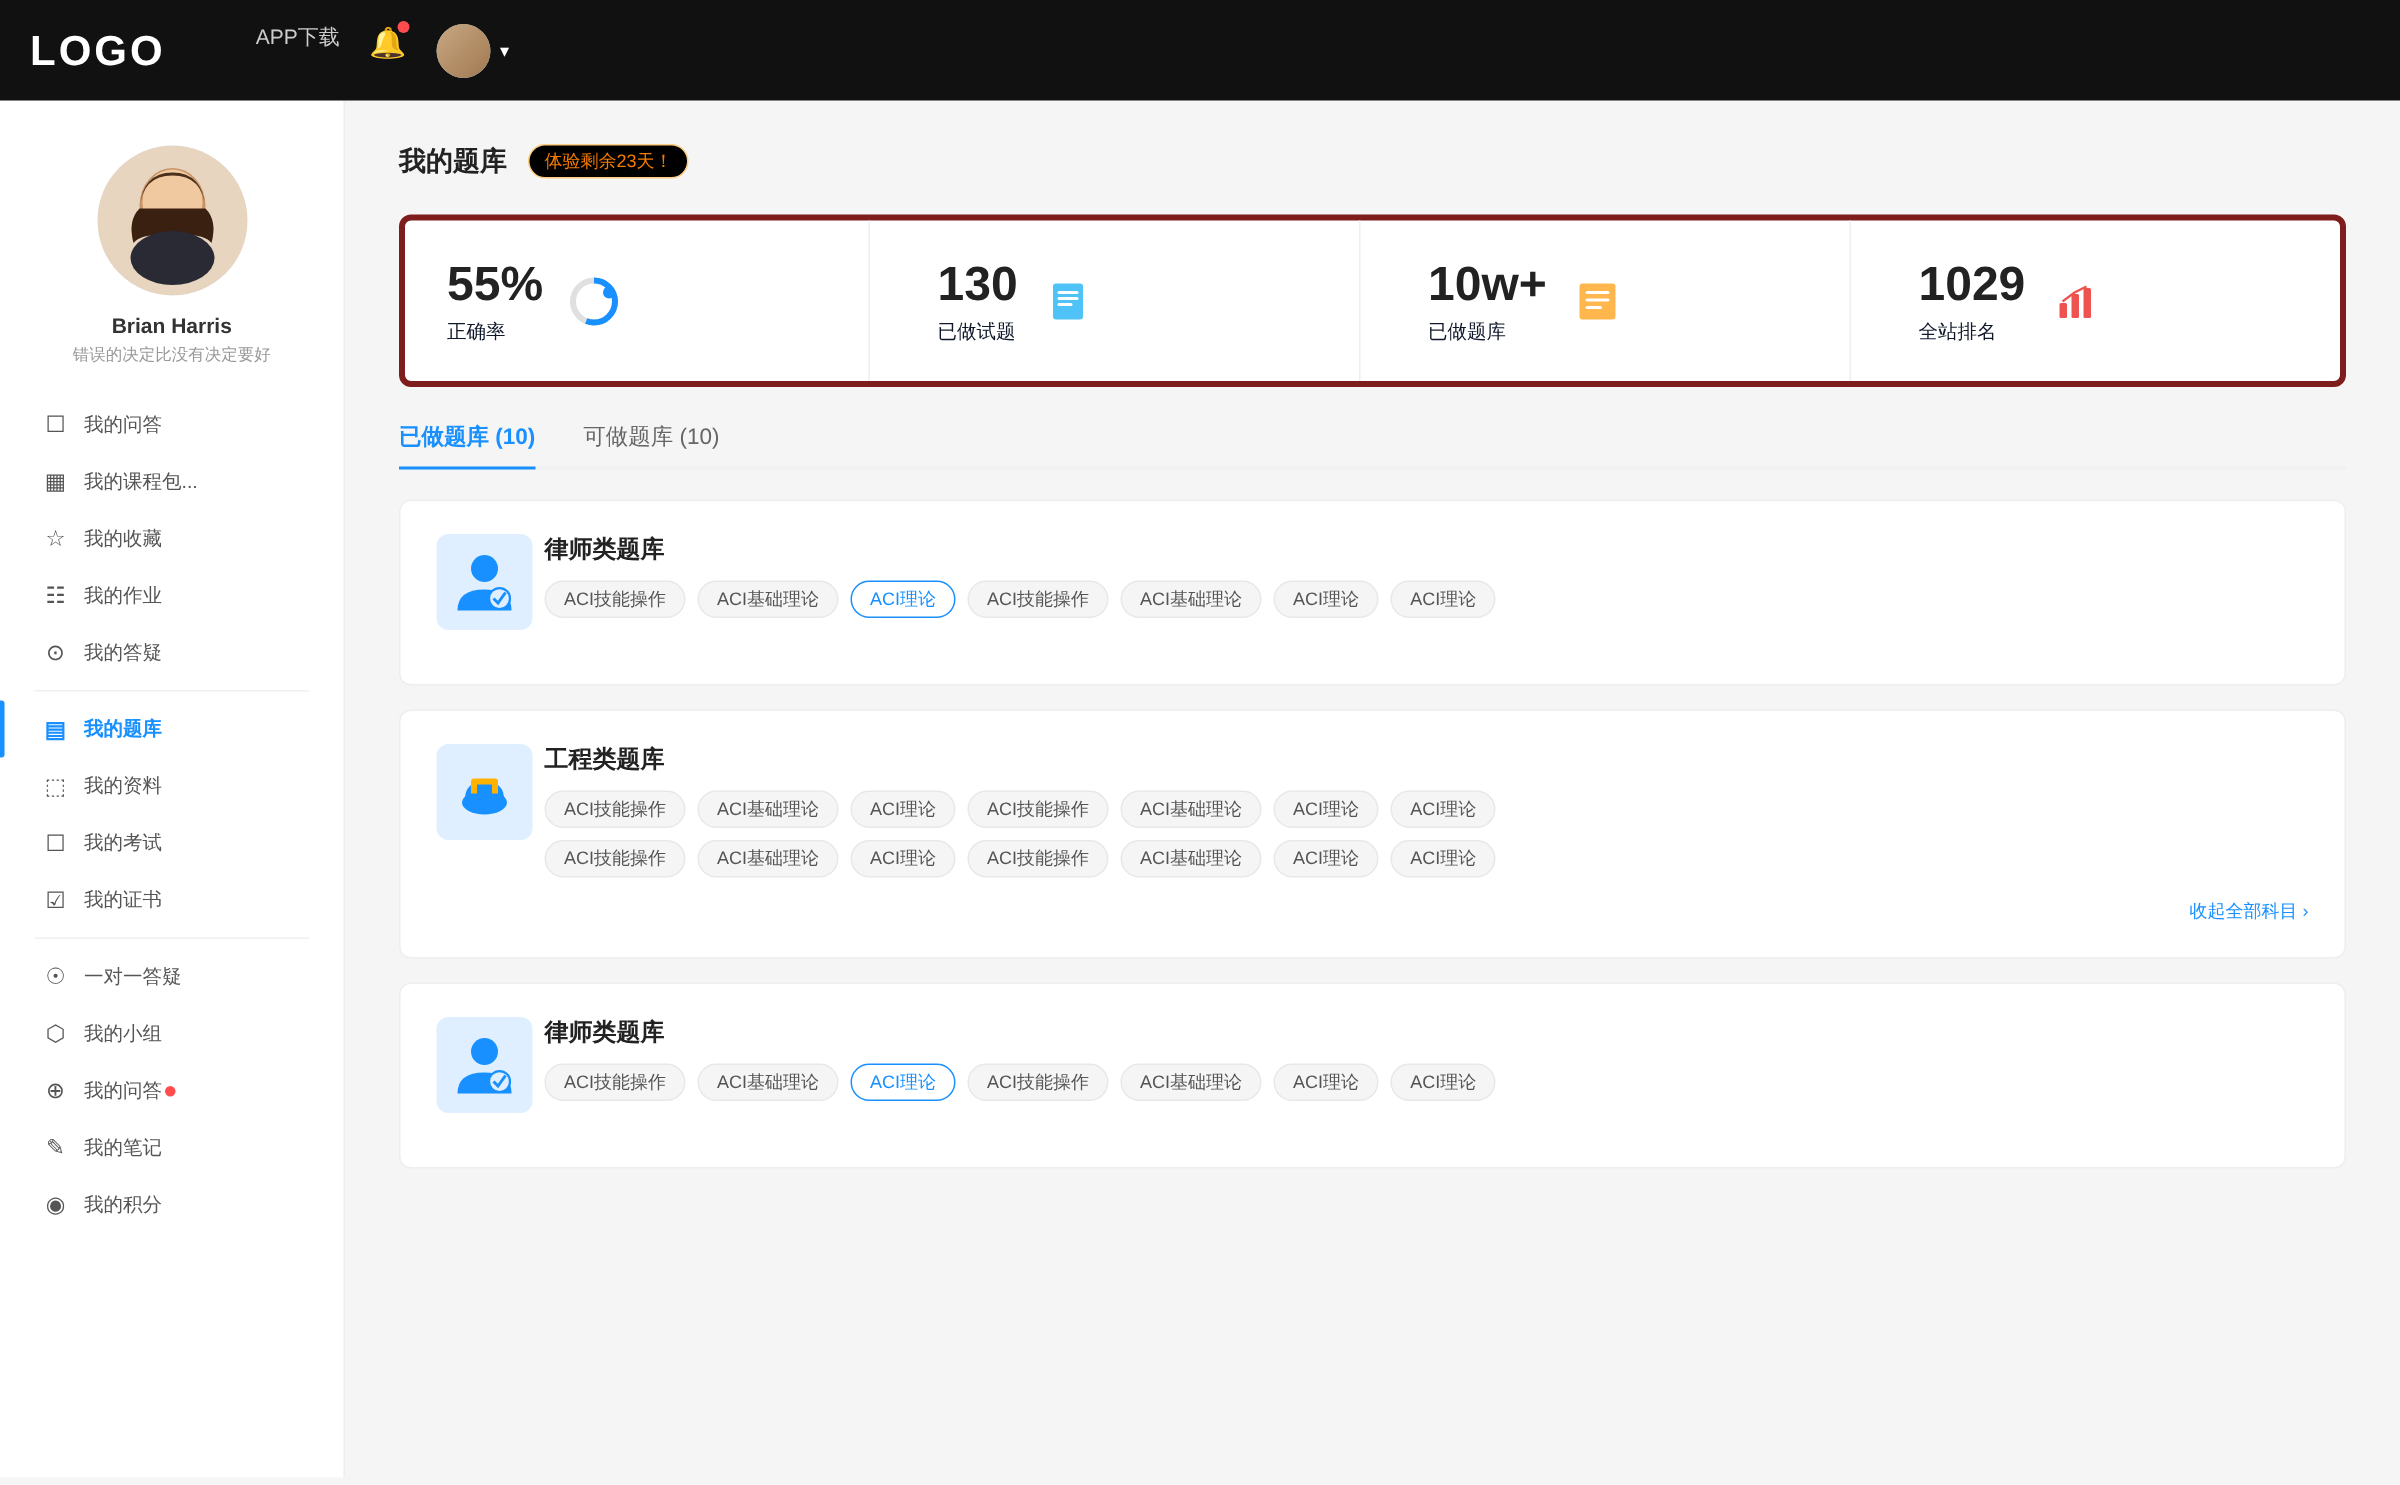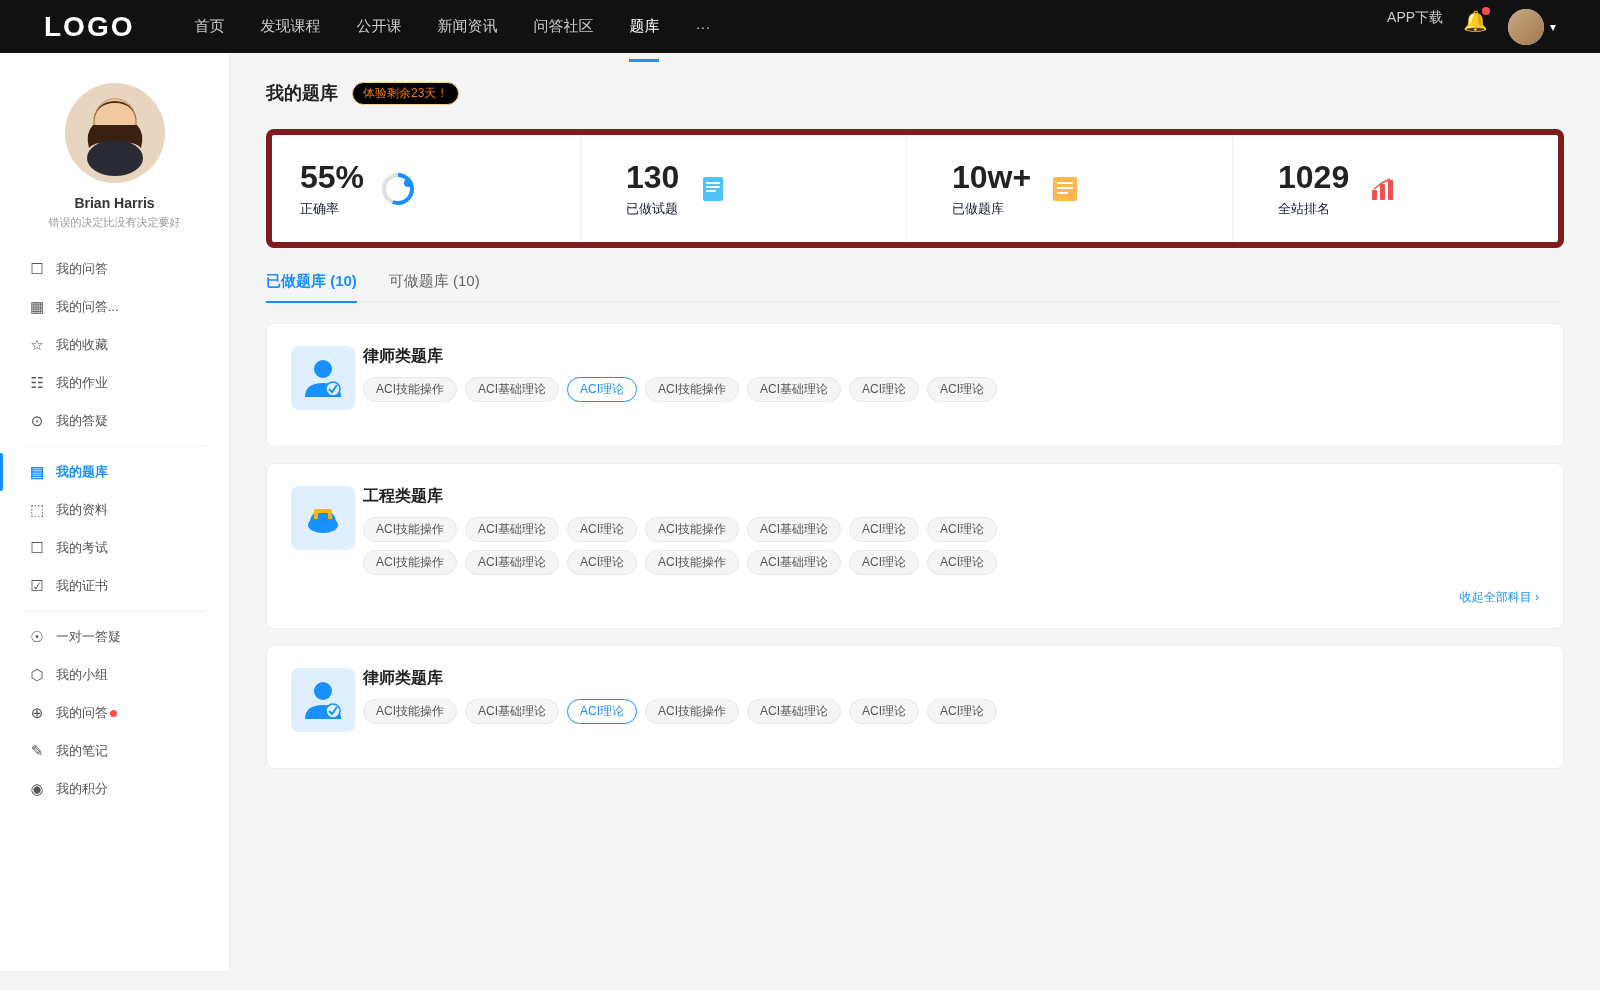--- a/index.html
+++ b/index.html
@@ -1,19 +1,19 @@
 <!DOCTYPE html>
 <html><head>
   <meta charset="utf-8">
   <style>
     * { margin: 0; padding: 0; box-sizing: border-box; }
     body { font-family: -apple-system, BlinkMacSystemFont, "PingFang SC", "Microsoft YaHei", sans-serif; background: #f5f5f5; color: #333; width: 1600px; height: 990px; overflow: hidden; }
 
     
-    .navbar { background: #111; height: 53px; display: flex; align-items: center; padding: 0 44px; gap: 0; position: relative; }
+    .navbar { background: #111; height: 67px; display: flex; align-items: center; padding: 0 20px; gap: 0; position: relative; }
     .nav-logo { color: #fff; font-size: 28px; font-weight: 900; letter-spacing: 2px; margin-right: 60px; }
     .nav-links { display: flex; align-items: center; gap: 36px; flex: 1; }
     .nav-link { color: #ccc; font-size: 15px; cursor: pointer; text-decoration: none; }
     .nav-link.active { color: #fff; position: relative; }
     .nav-link.active::after { content: ''; position: absolute; bottom: -26px; left: 0; right: 0; height: 3px; background: #1890ff; }
     .nav-right { display: flex; gap: 20px; }
     .nav-app-download { color: #ccc; font-size: 14px; cursor: pointer; }
     .nav-bell { position: relative; cursor: pointer; }
     .nav-bell-icon { color: #fff; font-size: 20px; }
     .nav-bell-dot { position: absolute; top: -2px; right: -2px; width: 8px; height: 8px; background: #ff4d4f; border-radius: 50%; }
@@ -37,21 +37,21 @@
     .sidebar-item-label { flex: 1; }
     .red-dot { width: 7px; height: 7px; background: #ff4d4f; border-radius: 50%; display: inline-block; margin-left: 2px; }
 
     
     .content { flex: 1; overflow-y: auto; padding: 28px 36px; }
     .page-header { display: flex; align-items: center; gap: 14px; margin-bottom: 24px; }
     .page-title { font-size: 18px; font-weight: 700; color: #222; }
     .trial-badge { background: #000000; color: #f57c00; border: 1px solid #ffcc80; border-radius: 12px; padding: 2px 10px; font-size: 12px; }
 
     
-    .stats-row { display: flex; gap: 17px; background: #fff; border-radius: 8px; margin-bottom: 24px; border: 6px solid #7f1d1d; }
+    .stats-row { display: flex; gap: 17px; background: #fff; border-radius: 8px; margin-bottom: 24px; border: 4px solid #7f1d1d; }
     .stat-item { flex: 1; padding: 24px 28px; display: flex; align-items: center; gap: 16px; border-right: 1px solid #eee; }
     .stat-item:last-child { border-right: none; }
     .stat-text { }
     .stat-value { font-size: 32px; font-weight: 700; color: #222; }
     .stat-label { font-size: 13px; color: #0f172a; margin-top: 4px; }
     .stat-icon { width: 36px; height: 36px; display: flex; align-items: center; justify-content: center; }
 
     
     .tabs-row { display: flex; gap: 32px; margin-bottom: 20px; border-bottom: 2px solid #f0f0f0; align-items: flex-end; }
     .tab { font-size: 15px; color: #666; cursor: pointer; padding-bottom: 10px; position: relative; }
@@ -73,29 +73,20 @@
     .person-icon-wrap { width: 64px; height: 64px; background: #e0efff; border-radius: 8px; display: flex; align-items: center; justify-content: center; }
 
     
     .helmet-icon-wrap { width: 64px; height: 64px; background: #e0efff; border-radius: 8px; display: flex; align-items: center; justify-content: center; }
   </style>
 </head>
 <body>
 
 <nav class="navbar">
   <div class="nav-logo">LOGO</div>
-  <div class="nav-links">
-    <a class="nav-link">首页</a>
-    <a class="nav-link">发现课程</a>
-    <a class="nav-link">公开课</a>
-    <a class="nav-link">新闻资讯</a>
-    <a class="nav-link">问答社区</a>
-    <a class="nav-link active">题库</a>
-    <a class="nav-link">···</a>
-  </div>
   <div class="nav-right">
     <span class="nav-app-download">APP下载</span>
     <div class="nav-bell">
       <span class="nav-bell-icon">🔔</span>
       <span class="nav-bell-dot"></span>
     </div>
     <div class="nav-avatar-wrap">
       <div class="nav-avatar">
         <div style="width:100%;height:100%;background:linear-gradient(135deg,#c8a882,#a07850);border-radius:50%;"></div>
       </div>
@@ -121,21 +112,21 @@
     </div>
     <div class="user-name">Brian Harris</div>
     <div class="user-motto">错误的决定比没有决定要好</div>
 
     <div class="sidebar-item">
       <span class="sidebar-item-icon">☐</span>
       <span class="sidebar-item-label">我的问答</span>
     </div>
     <div class="sidebar-item">
       <span class="sidebar-item-icon">▦</span>
-      <span class="sidebar-item-label">我的问答...</span>
+      <span class="sidebar-item-label">我的课程包...</span>
     </div>
     <div class="sidebar-item">
       <span class="sidebar-item-icon">☆</span>
       <span class="sidebar-item-label">我的收藏</span>
     </div>
     <div class="sidebar-item">
       <span class="sidebar-item-icon">☷</span>
       <span class="sidebar-item-label">我的作业</span>
     </div>
     <div class="sidebar-item">

